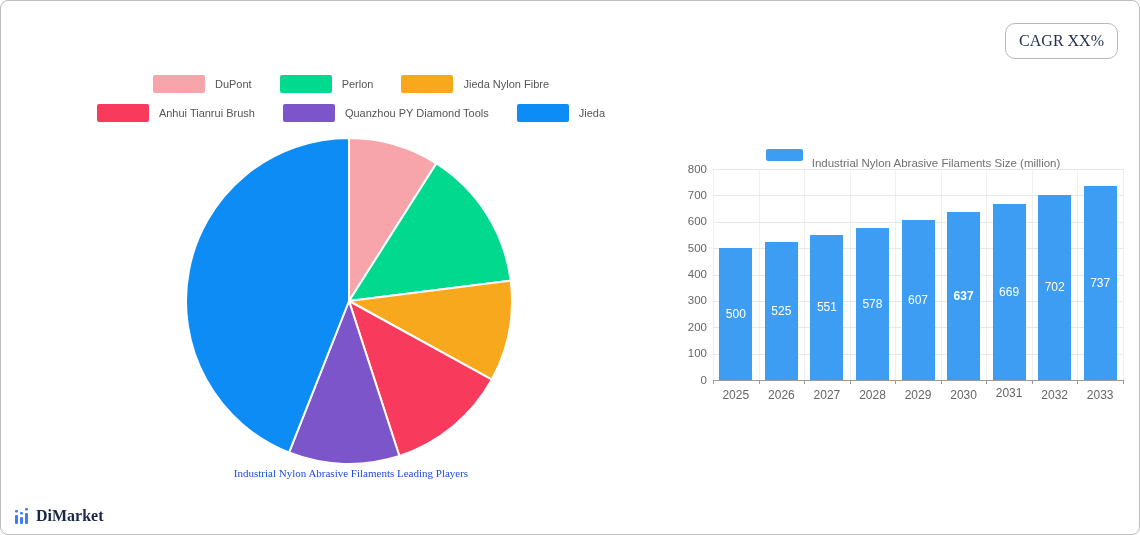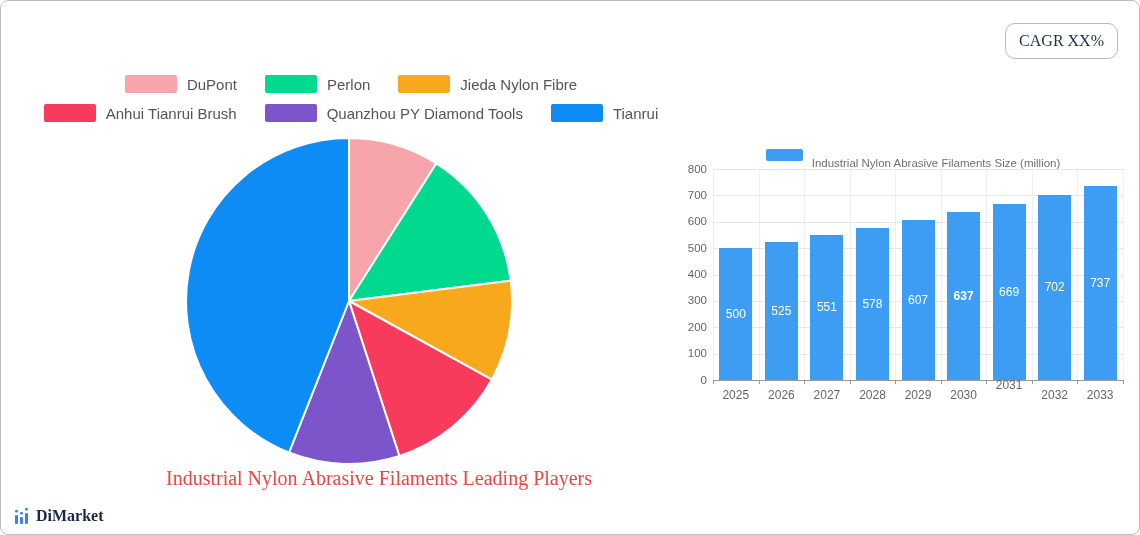--- a/index.html
+++ b/index.html
@@ -6,25 +6,25 @@
   body{width:1140px;height:535px;position:relative;font-family:"Liberation Sans",sans-serif;}
   .card{position:absolute;inset:0;background:#fff;border:1px solid #bdbdbd;border-radius:8px;box-sizing:border-box;overflow:hidden;}
   
   .badge{position:absolute;top:22px;right:21px;padding:8px 13px;border:1px solid #b9b9b9;border-radius:10px;
          font-family:"Liberation Serif",serif;font-size:16px;color:#23304e;background:#fff;}
   
   .pie-legend{position:absolute;left:0;top:74px;width:700px;display:flex;flex-direction:column;gap:11px;}
   .legend-row{display:flex;justify-content:center;gap:28px;}
   .legend-item{display:flex;align-items:center;gap:10px;cursor:pointer;}
   .legend-swatch{width:52px;height:18px;border-radius:2px;flex:0 0 auto;}
-  .legend-label{font-size:15px;color:#555;white-space:nowrap;}
+  .legend-label{font-size:11px;color:#555;white-space:nowrap;}
   
   .pie-wrap{position:absolute;left:181px;top:133px;width:334px;height:334px;}
   .pie-title{position:absolute;left:0;top:466px;width:700px;text-align:center;
-             font-family:"Liberation Serif",serif;font-size:20px;color:#ef4444;padding-left:28px;}
+             font-family:"Liberation Serif",serif;font-size:11px;color:#1d4ed8;}
   
   .bar-section{position:absolute;left:690px;top:147px;width:444px;height:275px;}
   .bar-legend{display:flex;justify-content:center;align-items:center;gap:9px;height:14px;}
   .bar-legend-swatch{width:37px;height:12px;border-radius:2px;}
   .bar-legend-label{font-size:11.5px;color:#707070;white-space:nowrap;margin-top:16px;}
   .bar-plot{position:absolute;left:22px;top:21px;width:410px;height:211px;}
   .gridline-h{position:absolute;left:0;width:100%;height:1px;background:#e7e7e7;}
   .gridline-v{position:absolute;top:0;height:100%;width:1px;background:#efefef;}
   .axis-line{position:absolute;left:0;width:100%;height:1px;background:#9a9a9a;}
   .bar{position:absolute;bottom:0;border-radius:0;}
@@ -62,21 +62,21 @@
         <div class="legend-item">
           <span class="legend-swatch" style="background: rgb(248, 59, 92);"></span>
           <span class="legend-label">Anhui Tianrui Brush</span>
         </div>
         <div class="legend-item">
           <span class="legend-swatch" style="background: rgb(123, 85, 201);"></span>
           <span class="legend-label">Quanzhou PY Diamond Tools</span>
         </div>
         <div class="legend-item">
           <span class="legend-swatch" style="background: rgb(13, 140, 245);"></span>
-          <span class="legend-label">Tianrui</span>
+          <span class="legend-label">Jieda</span>
         </div>
       </div>
     </div>
 
   <div class="pie-wrap">
     <svg id="pie-svg" width="334" height="334" viewBox="-167 -167 334 334">
         <path d="M0,0 L0.00,-163.00 A163,163 0 0 1 87.34,-137.63 Z" fill="#f7a4ab" stroke="#ffffff" stroke-width="2" stroke-linejoin="round"></path>
         <path d="M0,0 L87.34,-137.63 A163,163 0 0 1 161.71,-20.43 Z" fill="#00d98e" stroke="#ffffff" stroke-width="2" stroke-linejoin="round"></path>
         <path d="M0,0 L161.71,-20.43 A163,163 0 0 1 142.84,78.53 Z" fill="#f8a81c" stroke="#ffffff" stroke-width="2" stroke-linejoin="round"></path>
         <path d="M0,0 L142.84,78.53 A163,163 0 0 1 50.37,155.02 Z" fill="#f83b5c" stroke="#ffffff" stroke-width="2" stroke-linejoin="round"></path>
@@ -151,21 +151,21 @@
           <div class="bar-value" style="top: 73px; color: rgb(255, 255, 255);">607</div>
         </div>
         <div class="xtick" style="left: 182.2px; width: 45.6px; top: 219px;">2029</div>
         <div class="bar" style="left: 234.1px; width: 33px; height: 168px; background: rgb(61, 157, 243);">
           <div class="bar-value" style="top: 77px; color: rgb(255, 255, 255); font-weight: bold;">637</div>
         </div>
         <div class="xtick" style="left: 227.8px; width: 45.6px; top: 219px;">2030</div>
         <div class="bar" style="left: 279.6px; width: 33px; height: 176.4px; background: rgb(61, 157, 243);">
           <div class="bar-value" style="top: 81.2px; color: rgb(255, 255, 255);">669</div>
         </div>
-        <div class="xtick" style="left: 273.3px; width: 45.6px; top: 209px;">2031</div>
+        <div class="xtick" style="left: 273.3px; width: 45.6px; top: 217px;">2031</div>
         <div class="bar" style="left: 325.2px; width: 33px; height: 185.2px; background: rgb(61, 157, 243);">
           <div class="bar-value" style="top: 85.6px; color: rgb(255, 255, 255);">702</div>
         </div>
         <div class="xtick" style="left: 318.9px; width: 45.6px; top: 219px;">2032</div>
         <div class="bar" style="left: 370.7px; width: 33px; height: 194.4px; background: rgb(61, 157, 243);">
           <div class="bar-value" style="top: 90.2px; color: rgb(255, 255, 255);">737</div>
         </div>
         <div class="xtick" style="left: 364.4px; width: 45.6px; top: 219px;">2033</div>
       </div>
   </div>

